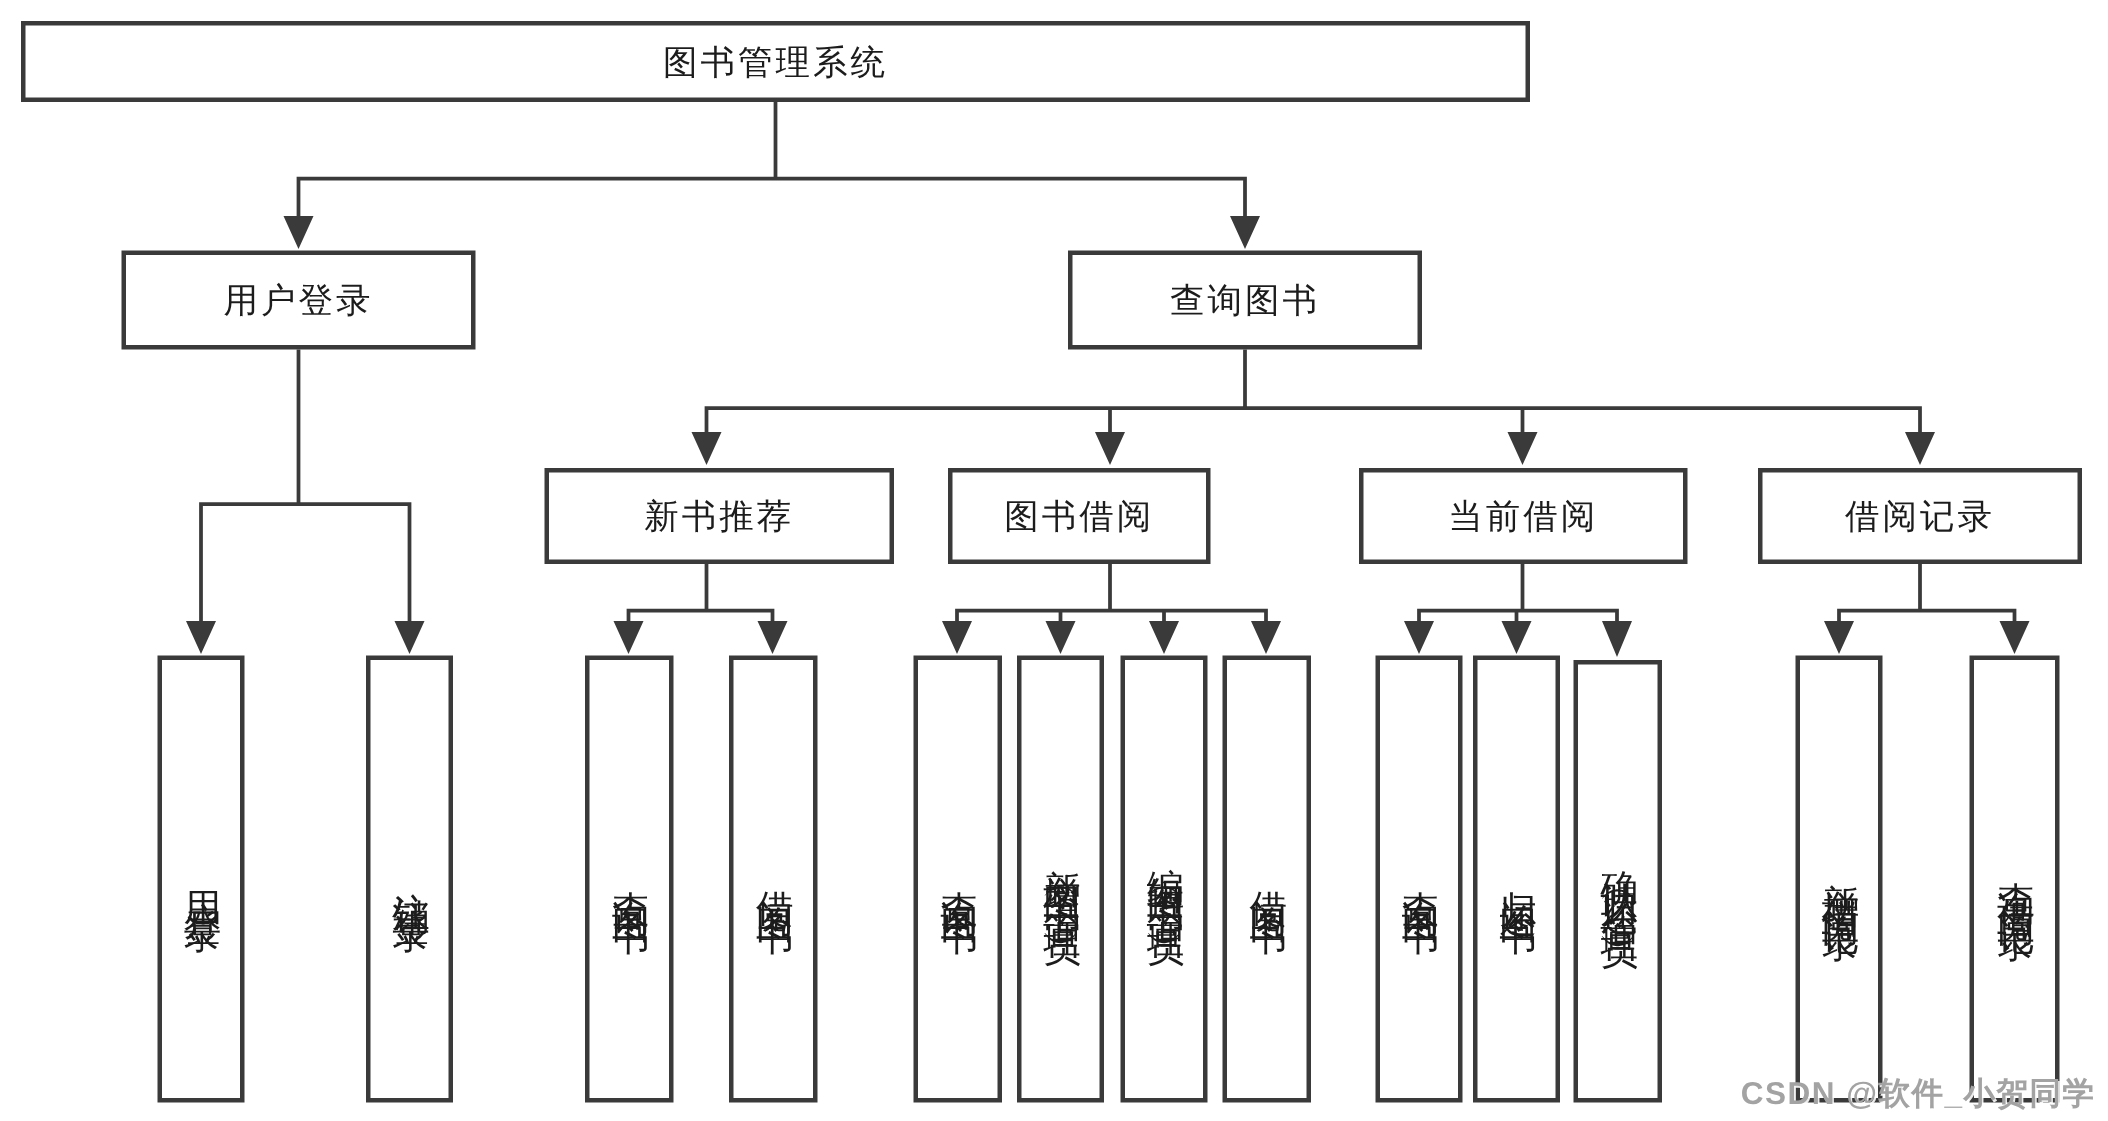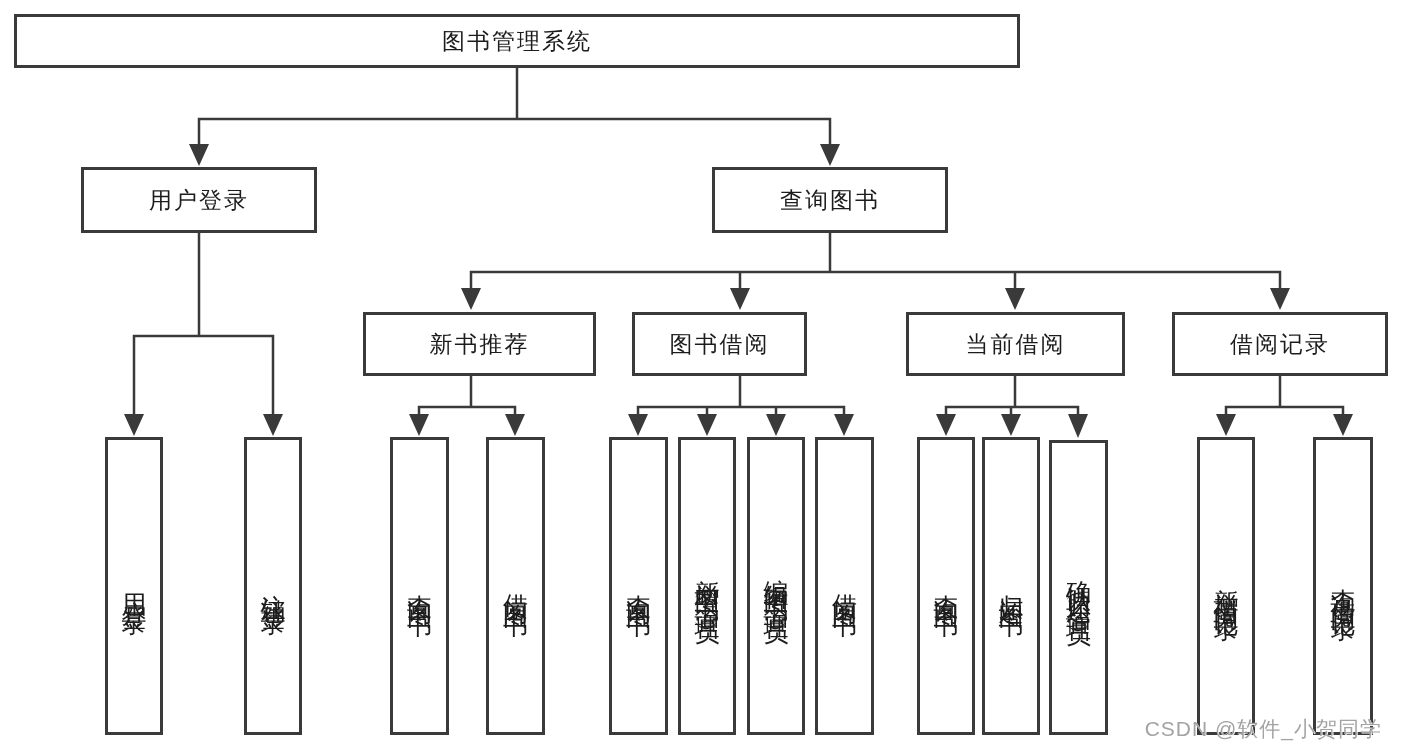--- a/index.html
+++ b/index.html
@@ -58,28 +58,29 @@
   .v6  { left: 678px;  top: 437px; width: 58px; height: 298px; }
   .v7  { left: 747px;  top: 437px; width: 58px; height: 298px; }
   .v8  { left: 815px;  top: 437px; width: 59px; height: 298px; }
   .v9  { left: 917px;  top: 437px; width: 58px; height: 298px; }
   .v10 { left: 982px;  top: 437px; width: 58px; height: 298px; }
   .v11 { left: 1049px; top: 440px; width: 59px; height: 295px; }
   .v12 { left: 1197px; top: 437px; width: 58px; height: 298px; }
   .v13 { left: 1313px; top: 437px; width: 60px; height: 298px; }
   #watermark {
     position: absolute;
-    right: 23px;
+    right: 8px;
     bottom: 4px;
     z-index: 5;
     font-size: 21px;
     color: #a3a3a3;
     letter-spacing: 1px;
     text-shadow: 1px 1px 0 rgba(255,255,255,0.9);
     white-space: nowrap;
+    font-weight: bold;
   }
 </style>
 </head>
 <body>
 
 <div id="stage">
 
   <svg id="connectors" viewBox="0 0 1405 747" xmlns="http://www.w3.org/2000/svg">
     <g stroke="#3a3a3a" stroke-width="2.5" fill="none" stroke-linecap="square">
 

